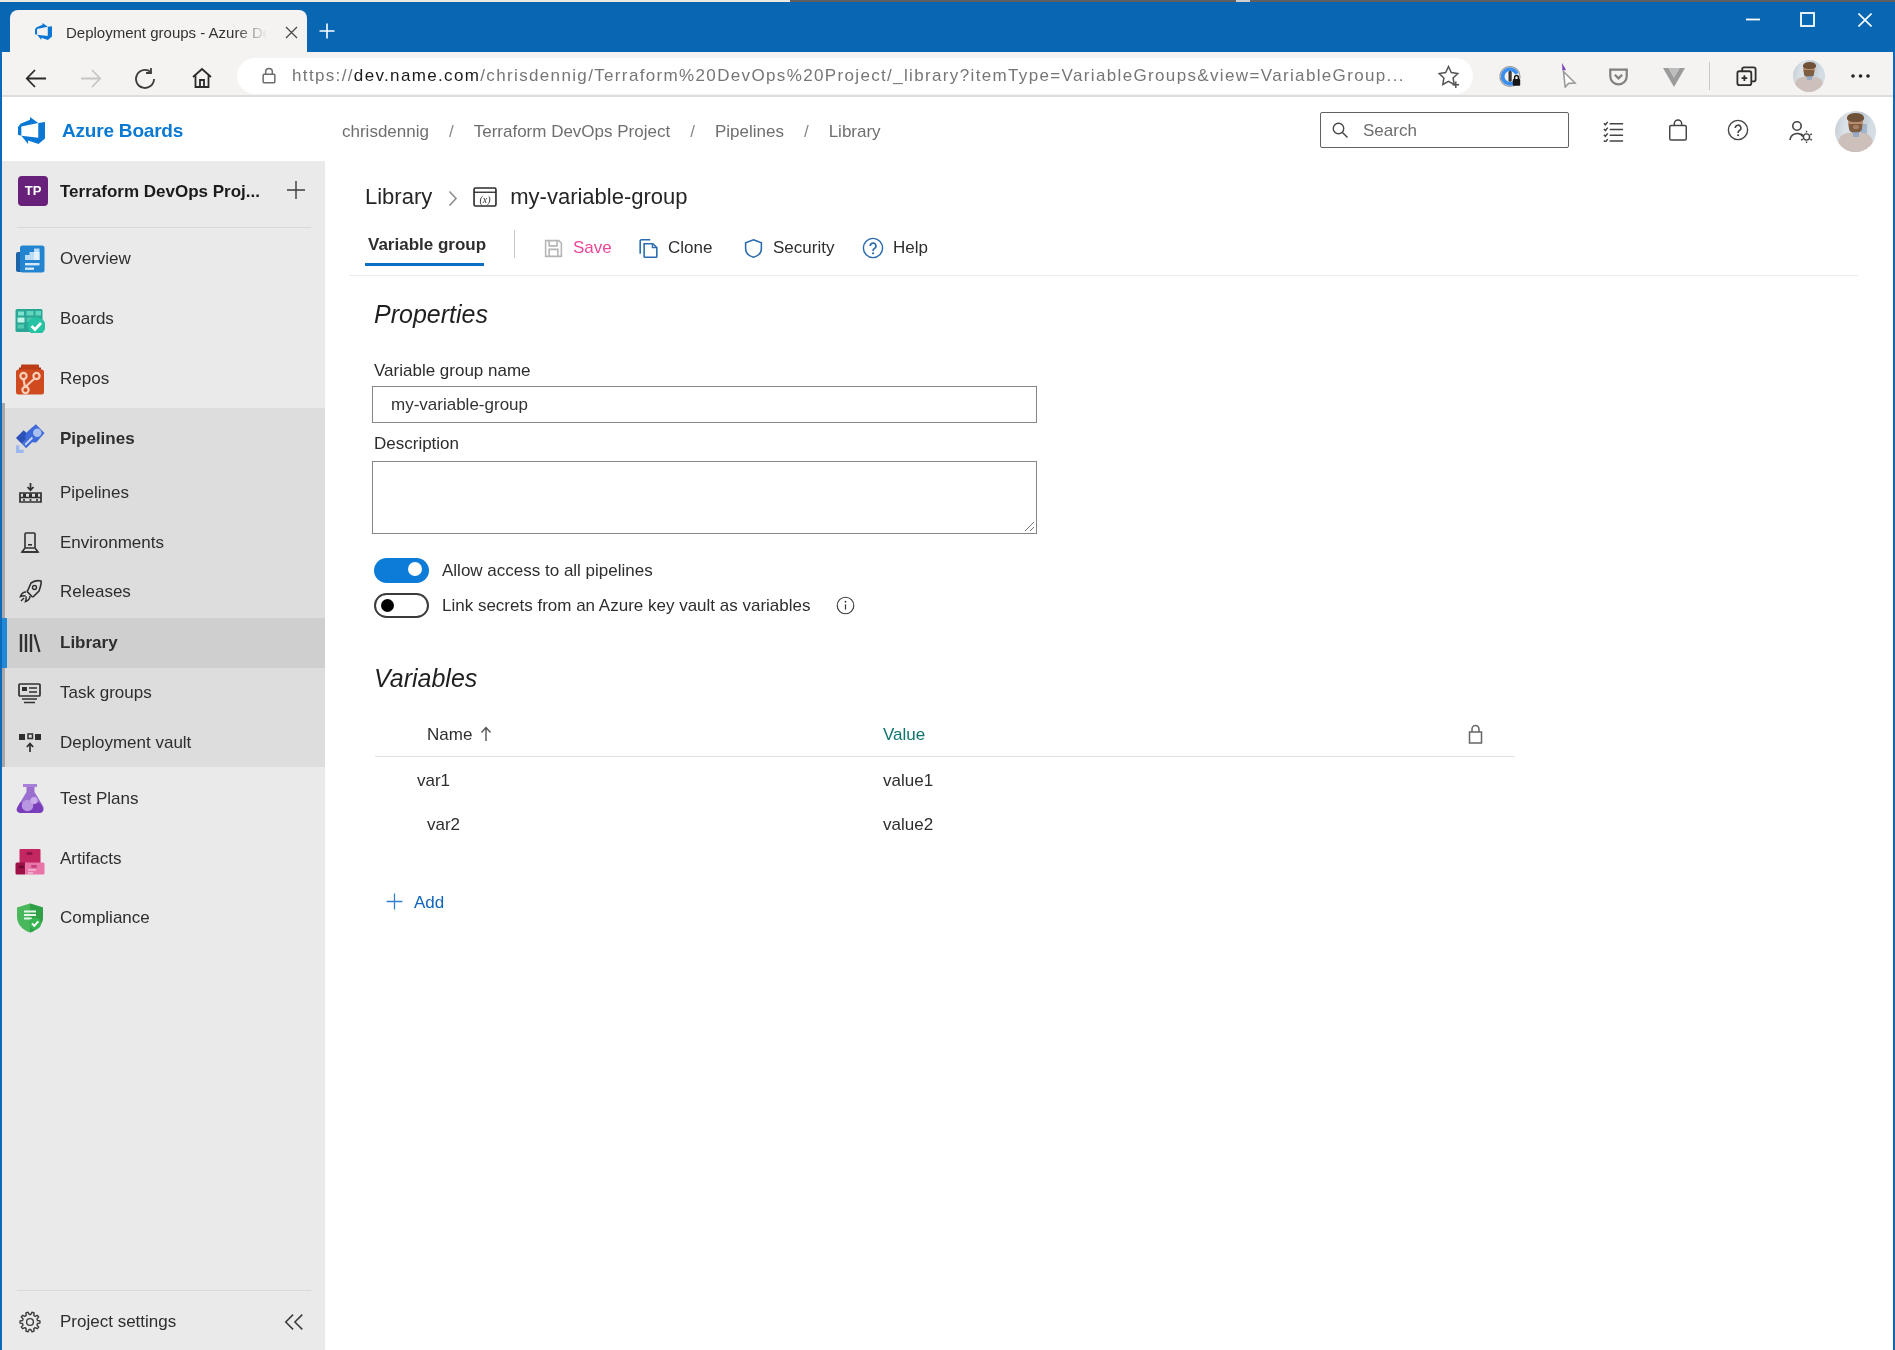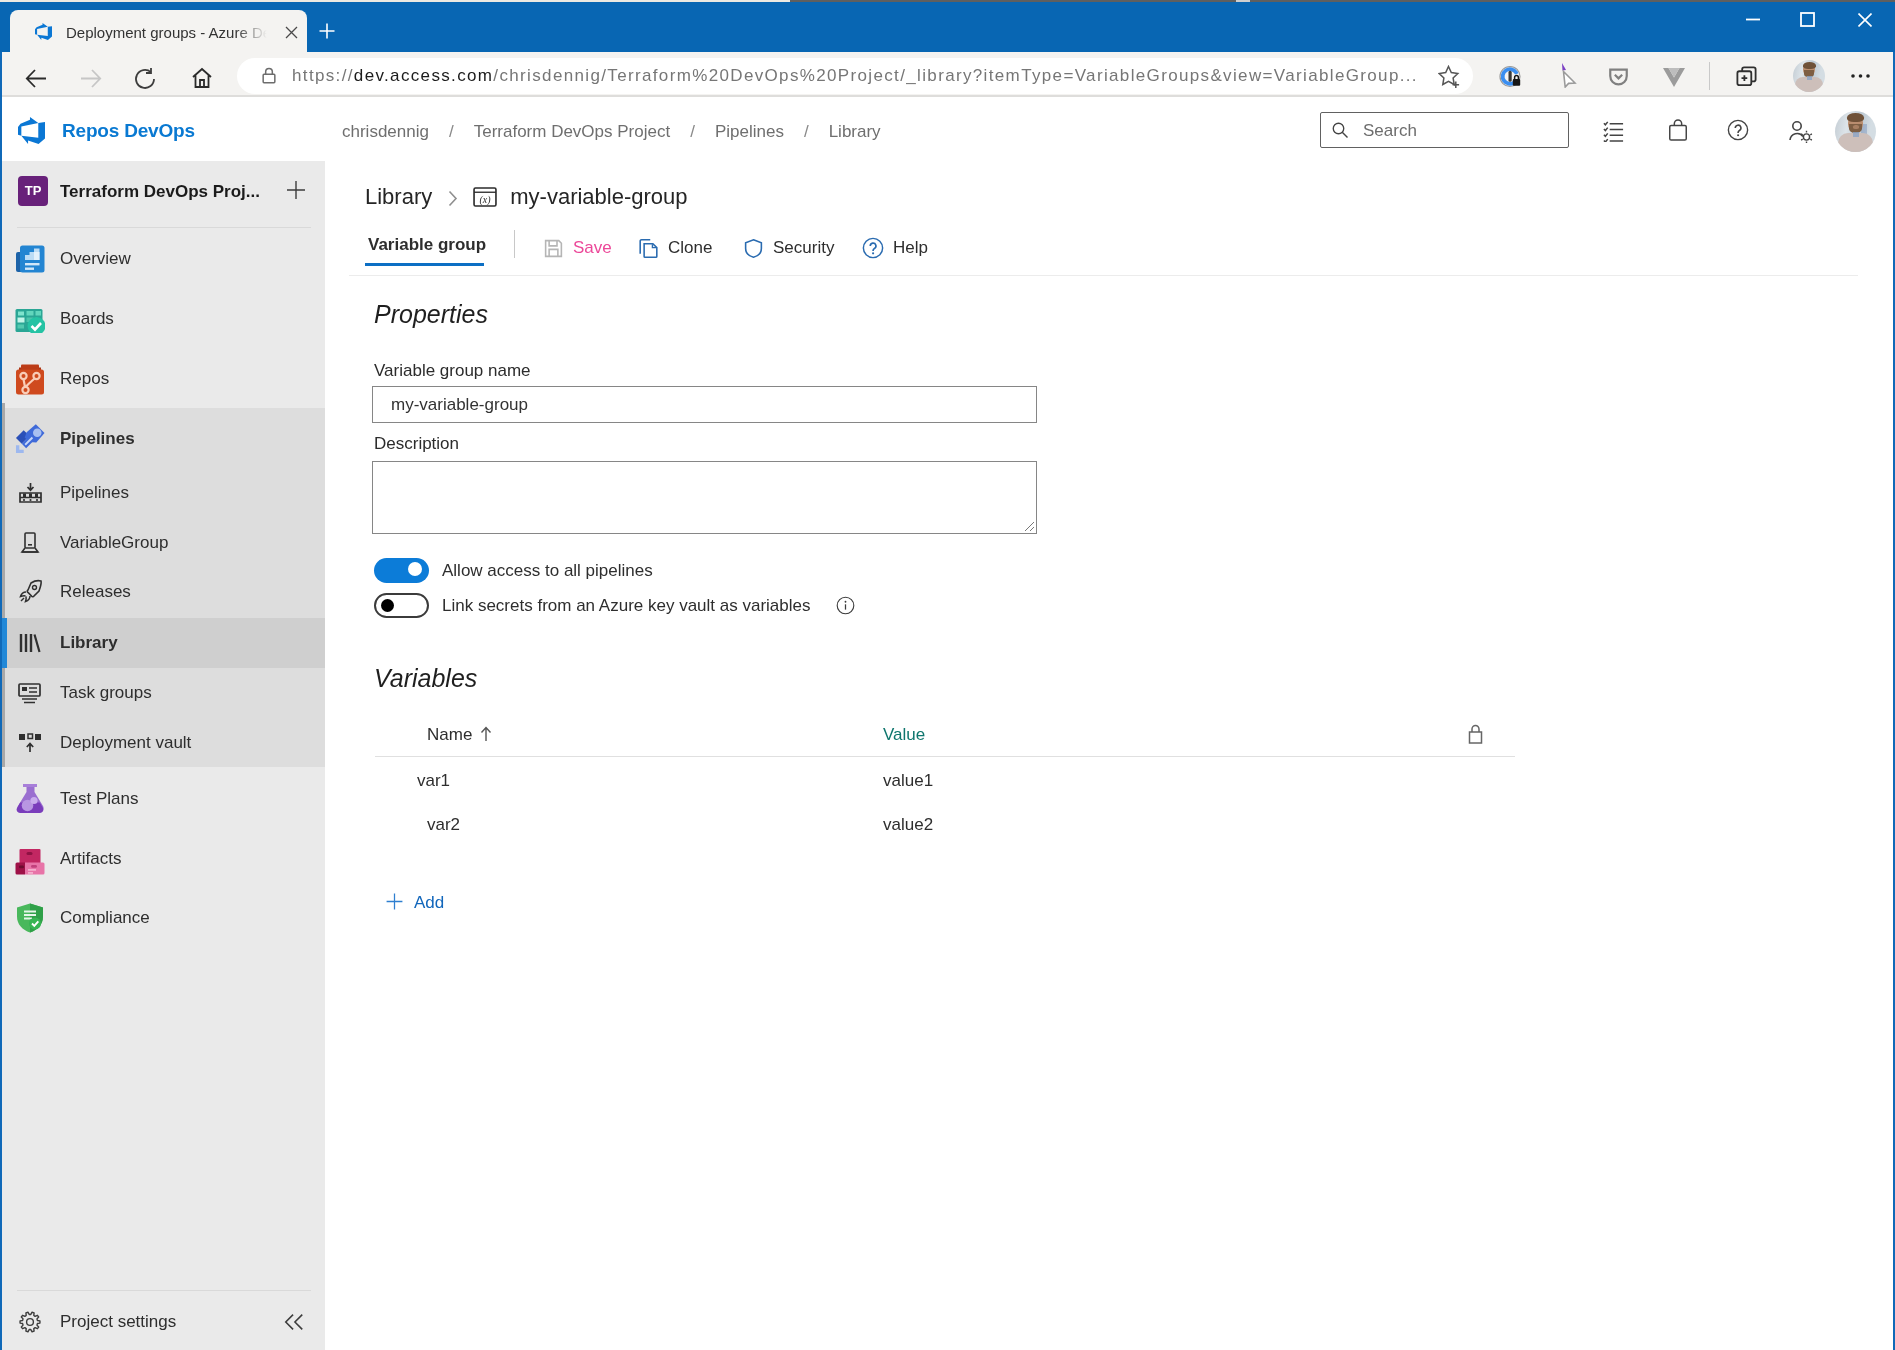--- a/index.html
+++ b/index.html
@@ -108,21 +108,21 @@
     <path d="M21 12 a9 9 0 1 1 -3.2-6.9 M18 1 v5 h-5" stroke="#3d3d3d" stroke-width="1.8" fill="none"></path>
   </svg>
 <svg class="abs" style="left:190px;top:66px" width="24" height="24" viewBox="0 0 24 24">
     <path d="M3 11 L12 3 L21 11 M5.5 9.5 V21 H18.5 V9.5 M10 21 v-7 h4 v7" stroke="#2b2b2b" stroke-width="1.8" fill="none"></path>
   </svg>
 <div class="abs" id="urlpill"></div>
 <svg class="abs" style="left:259px;top:66px" width="20" height="20" viewBox="0 0 24 24">
     <rect x="5" y="10" width="14" height="10" rx="1" fill="none" stroke="#6d6d6d" stroke-width="1.8"></rect>
     <path d="M8 10 V7 a4 4 0 0 1 8 0 v3" fill="none" stroke="#6d6d6d" stroke-width="1.8"></path>
   </svg>
-<div class="abs" id="urltext"><span style="color:#767676">https://</span><b>dev.access.com</b>/chrisdennig/Terraform%20DevOps%20Project/_library?itemType=VariableGroups&amp;view=VariableGroup...</div>
+<div class="abs" id="urltext"><span style="color:#767676">https://</span><b>dev.name.com</b>/chrisdennig/Terraform%20DevOps%20Project/_library?itemType=VariableGroups&amp;view=VariableGroup...</div>
 <svg class="abs" style="left:1438px;top:65px" width="23" height="24" viewBox="0 0 23 24">
     <path d="M10.5 1.5 L13.3 7.6 L19.8 8.5 L15.1 13 L16.2 19.5 L10.5 16.4 L4.8 19.5 L5.9 13 L1.2 8.5 L7.7 7.6 Z" fill="none" stroke="#555" stroke-width="1.5"></path>
     <path d="M17.8 16.5 v6.5 M14.6 19.7 h6.5" stroke="#555" stroke-width="1.5"></path>
   </svg>
 
 <svg class="abs" style="left:1499px;top:65px" width="22" height="23" viewBox="0 0 22 23">
     <circle cx="11" cy="11.5" r="10" fill="none" stroke="#9a9a9a" stroke-width="1.2"></circle>
     <circle cx="11" cy="11.5" r="7.3" fill="none" stroke="#3a8ef0" stroke-width="3.8" stroke-dasharray="36 9.9" transform="rotate(55 11 11.5)"></circle>
     <rect x="9.5" y="5.8" width="3.2" height="11" rx="1.6" fill="#3a3a3a"></rect>
     <rect x="13.8" y="14" width="7.4" height="6.8" rx="1" fill="#161616"></rect>
@@ -156,21 +156,21 @@
 <svg class="abs" style="left:1850px;top:72px" width="21" height="8" viewBox="0 0 21 8">
     <circle cx="3" cy="4" r="1.8" fill="#222"></circle>
     <circle cx="10.5" cy="4" r="1.8" fill="#222"></circle>
     <circle cx="18" cy="4" r="1.8" fill="#222"></circle>
   </svg>
 
 <div class="abs" id="appheader"></div>
 <svg class="abs" style="left:18px;top:117px" width="27" height="27" viewBox="0 0 24 24" fill="#0b77d4">
     <path d="M0 8.877L2.247 5.91l8.405-3.416V.022l7.37 5.393L2.966 8.338v8.225L0 15.707zm24-4.45v14.651l-5.753 4.9-9.303-3.057v3.056l-5.978-7.416 15.057 1.798V5.415z"></path>
   </svg>
-<div class="abs" id="adotext">Repos DevOps</div>
+<div class="abs" id="adotext">Azure Boards</div>
 <div class="abs" id="crumbtop">chrisdennig<span>/</span>Terraform DevOps Project<span>/</span>Pipelines<span>/</span>Library</div>
 <div class="abs" id="searchbox"></div>
 <svg class="abs" style="left:1331px;top:121px" width="18" height="18" viewBox="0 0 24 24">
     <circle cx="10" cy="10" r="7" fill="none" stroke="#444" stroke-width="1.8"></circle>
     <path d="M15 15 L22 22" stroke="#444" stroke-width="1.8"></path>
   </svg>
 <div class="abs" id="searchph">Search</div>
 <svg class="abs" style="left:1602px;top:119px" width="23" height="23" viewBox="0 0 24 24" stroke="#444" stroke-width="1.6" fill="none">
     <path d="M8 5 h14 M8 11 h14 M8 17 h14 M8 23 h14"></path>
     <path d="M2 4.5 l1.5 1.5 l2.5-3 M2 10.5 l1.5 1.5 l2.5-3 M2 16.5 l1.5 1.5 l2.5-3 M2 22.5 l1.5 1.5 l2.5-3"></path>
@@ -290,21 +290,21 @@
     </div>
     <div class="abs nav" style="top:518px">
       <span class="ic">
         <svg width="24" height="24" viewBox="0 0 24 24">
           <rect x="7" y="2" width="10" height="15" rx="1" fill="none" stroke="#303030" stroke-width="1.6"></rect>
           <rect x="10" y="13" width="4" height="1.6" fill="#303030"></rect>
           <path d="M7 17 l-3 4 h16 l-3-4" fill="none" stroke="#303030" stroke-width="1.6"></path>
           <path d="M4 21 h16" stroke="#303030" stroke-width="1.6"></path>
         </svg>
       </span>
-      <span class="tx">VariableGroup</span>
+      <span class="tx">Environments</span>
     </div>
     <div class="abs nav" style="top:567px">
       <span class="ic">
         <svg width="26" height="26" viewBox="0 0 26 26">
           <path d="M14 4 c4-2.5 8-2.5 10-2 c0.5 2-0.5 6-2 10 l-5 5 c-0.5 1-2 1-2.5 0 l-3.5-3.5 c-1-0.5-1-2 0-2.5 Z" fill="none" stroke="#303030" stroke-width="1.6"></path>
           <circle cx="17.5" cy="8.5" r="2" fill="none" stroke="#303030" stroke-width="1.4"></circle>
           <path d="M9 13 c-2.5 0-4.5 1.5-5.5 4.5 c3-1 5-0.5 5-0.5 M13 17 c0 2.5-1.5 4.5-4.5 5.5 c1-3 0.5-5 0.5-5" fill="none" stroke="#303030" stroke-width="1.5"></path>
           <path d="M4 22 l3-3" stroke="#303030" stroke-width="1.5"></path>
         </svg>
       </span>

